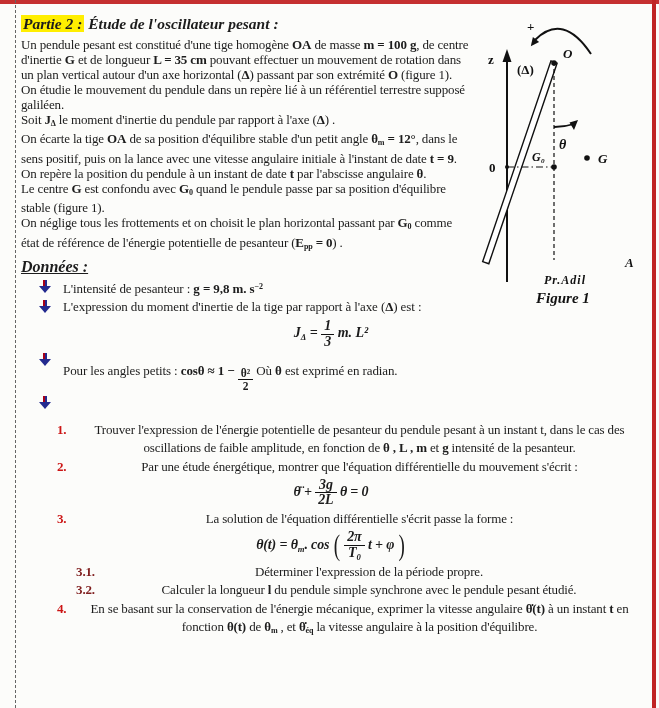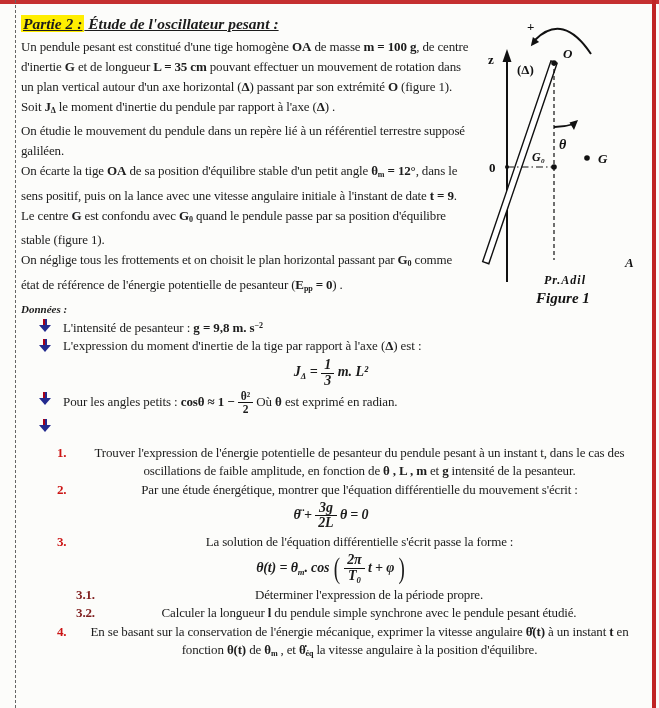--- a/index.html
+++ b/index.html
@@ -4,42 +4,42 @@
 <style>
   html,body{margin:0;padding:0;background:#e8e8e8;}
   .page{position:relative;width:659px;height:708px;background:#fcfcfa;overflow:hidden;
         font-family:"Liberation Serif",serif;color:#1c1c1c;}
   .border-top{position:absolute;top:0;left:0;width:659px;height:4px;background:#c53030;}
   .border-right{position:absolute;top:0;right:3px;width:4px;height:708px;background:#c02424;}
   .border-left{position:absolute;top:0;left:15px;height:708px;width:0;border-left:1.5px dashed #666;}
   .content{position:absolute;left:21px;top:10px;width:620px;}
 
   .title{font-size:15.5px;font-weight:bold;font-style:italic;margin:5px 0 4px 0;}
-  .title .underlined{text-decoration:underline;}
+  .title .underlined{}
   .title .hl{background:#ffee00;padding:0 2px;}
 
-  .intro{width:452px;font-size:13px;line-height:20px;letter-spacing:-0.15px;}
+  .intro{width:452px;font-size:13px;line-height:15px;letter-spacing:-0.15px;}
   .intro p{margin:0;}
 
-  .donnees-label{font-size:11px;font-weight:bold;font-style:italic;margin:4px 0 2px 0;}
+  .donnees-label{font-size:16px;font-weight:bold;font-style:italic;text-decoration:underline;margin:4px 0 2px 0;}
 
   .bullet{display:flex;margin:1px 0 1px 18px;font-size:13px;line-height:17px;letter-spacing:-0.1px;}
   .bullet .bicon{flex:none;width:24px;padding-top:2px;}
   .arr{display:inline-block;width:12px;}
   .arr .stem{display:block;width:4px;height:6px;margin:0 auto;
              background:linear-gradient(90deg,#a80018 50%,#232a8f 50%);}
   .arr .head{display:block;width:0;height:0;margin:0 auto;
              border-left:6px solid transparent;border-right:6px solid transparent;
              border-top:7px solid #232a8f;}
 
   .eq-center{text-align:center;font-weight:bold;font-style:italic;font-size:14px;margin:2px 0;}
   .frac{display:inline-block;vertical-align:middle;text-align:center;line-height:1.05;font-weight:bold;}
   .frac .fn{display:block;border-bottom:1.5px solid #111;padding:0 3px;}
   .frac .fd{display:block;padding:0 3px;}
-  .frac.inline{font-size:11.5px;}
+  .frac.inline{font-size:11.5px;margin-top:16px;}
   .bigp{font-weight:normal;font-style:normal;display:inline-block;transform:scaleY(1.55);font-size:19px;vertical-align:middle;padding:0 1px;}
 
   .questions{margin-top:8px;font-size:13px;line-height:18px;letter-spacing:-0.15px;}
   .q{display:flex;margin:1px 0;}
   .q-num{flex:none;width:23px;margin-left:36px;color:#cc1414;font-weight:bold;}
   .q-body{flex:1;padding-left:2px;padding-right:4px;text-align:center;}
   .subq{display:flex;margin-left:-12px;}
   .subq-num{flex:none;width:31px;color:#7f1d1d;font-weight:bold;}
   .subq-body{flex:1;}
 
@@ -100,23 +100,24 @@
 
     <text x="88" y="280" text-anchor="middle" class="fsig">Pr.Adil</text>
     <text x="86" y="299" text-anchor="middle" class="fcap">Figure 1</text>
   </svg>
 
   <div class="content">
     <div class="title"><span class="underlined"><span class="hl">Partie 2 :</span><span> Étude de l'oscillateur pesant :</span></span></div>
 
     <div class="intro">
       <p>Un pendule pesant est constitué d'une tige homogène <b>OA</b> de masse <b>m = 100 g</b>, de centre d'inertie <b>G</b> et de longueur <b>L = 35 cm</b> pouvant effectuer un mouvement de rotation dans un plan vertical autour d'un axe horizontal (<b>Δ</b>) passant par son extrémité <b>O</b> (figure 1).</p>
+      <p>On étudie le mouvement du pendule dans un repère lié à un référentiel terrestre supposé galiléen.</p>
       <p>Soit <b>J<sub>Δ</sub></b> le moment d'inertie du pendule par rapport à l'axe (<b>Δ</b>) .</p>
-      <p>On étudie le mouvement du pendule dans un repère lié à un référentiel terrestre supposé galiléen.</p>
       <p>On écarte la tige <b>OA</b> de sa position d'équilibre stable d'un petit angle <b>θ<sub>m</sub> = 12°</b>, dans le sens positif, puis on la lance avec une vitesse angulaire initiale à l'instant de date <b>t = 9</b>.</p>
+      <p>On repère la position du pendule à un instant de date <b>t</b> par l'abscisse angulaire <b>θ</b>.</p>
       <p>Le centre <b>G</b> est confondu avec <b>G<sub>0</sub></b> quand le pendule passe par sa position d'équilibre stable (figure 1).</p>
       <p>On néglige tous les frottements et on choisit le plan horizontal passant par <b>G<sub>0</sub></b> comme état de référence de l'énergie potentielle de pesanteur (<b>E<sub>pp</sub> = 0</b>) .</p>
     </div>
 
     <div class="donnees-label">Données :</div>
 
     <div class="bullet">
       <span class="bicon"><span class="arr"><span class="stem"></span><span class="head"></span></span></span>
       <span>L'intensité de pesanteur : <b>g = 9,8 m. s<sup>−2</sup></b></span>
     </div>

